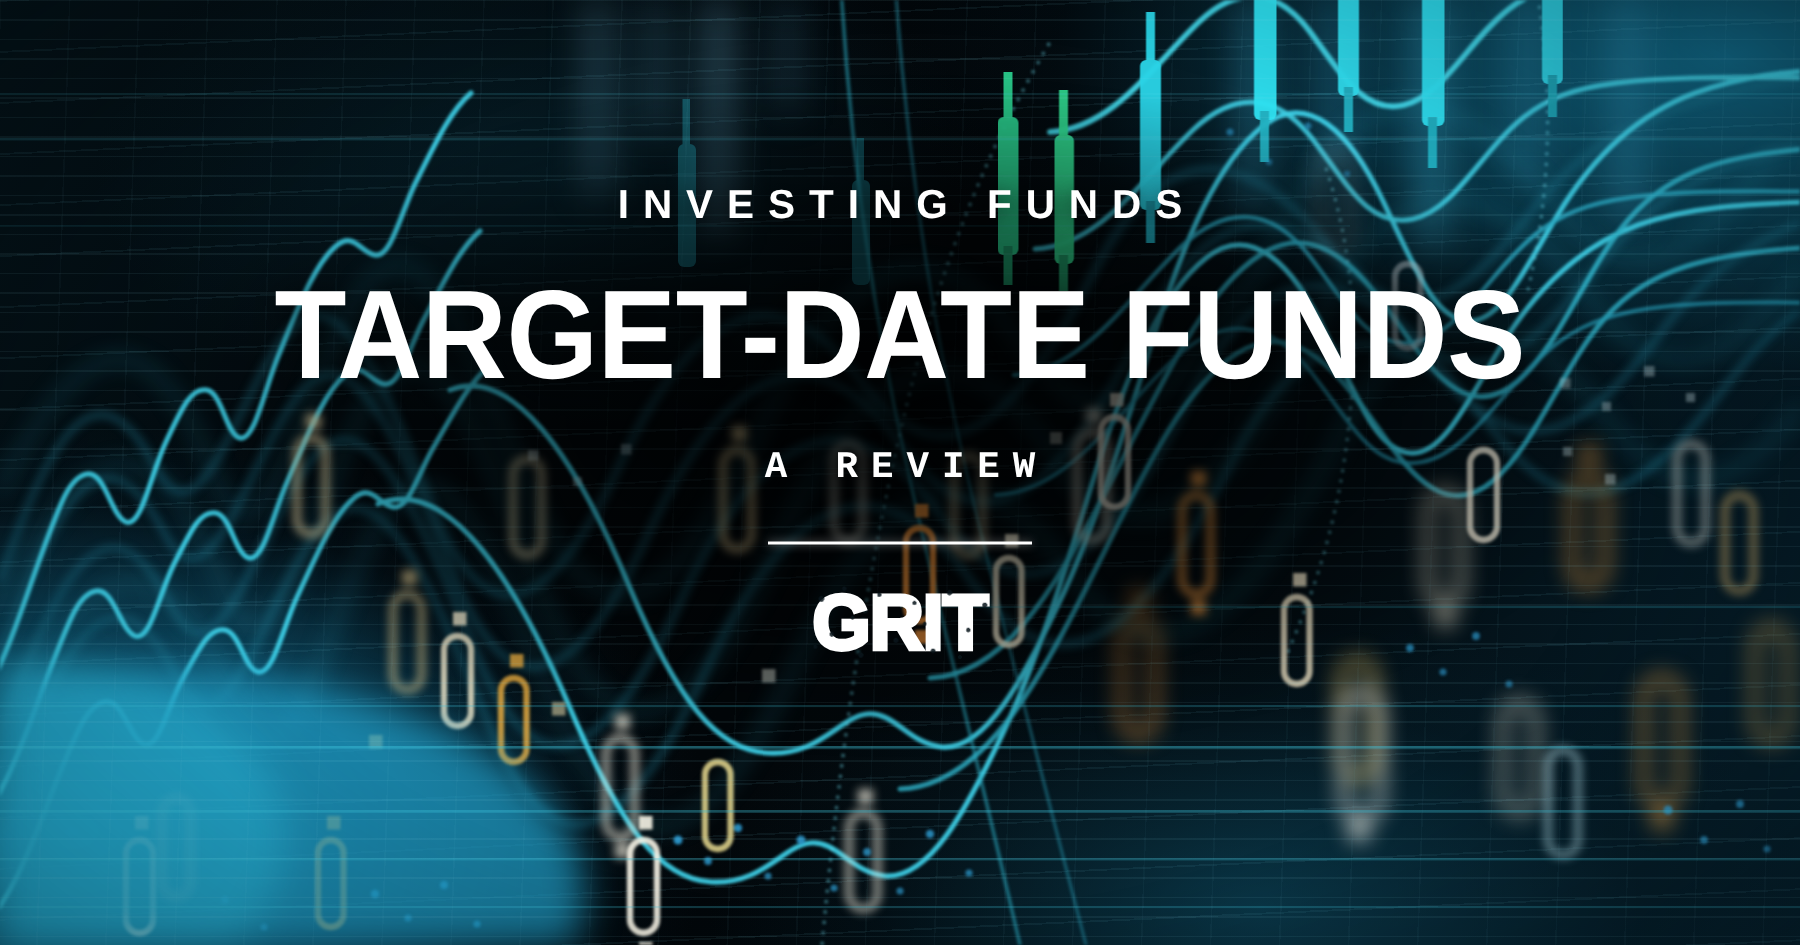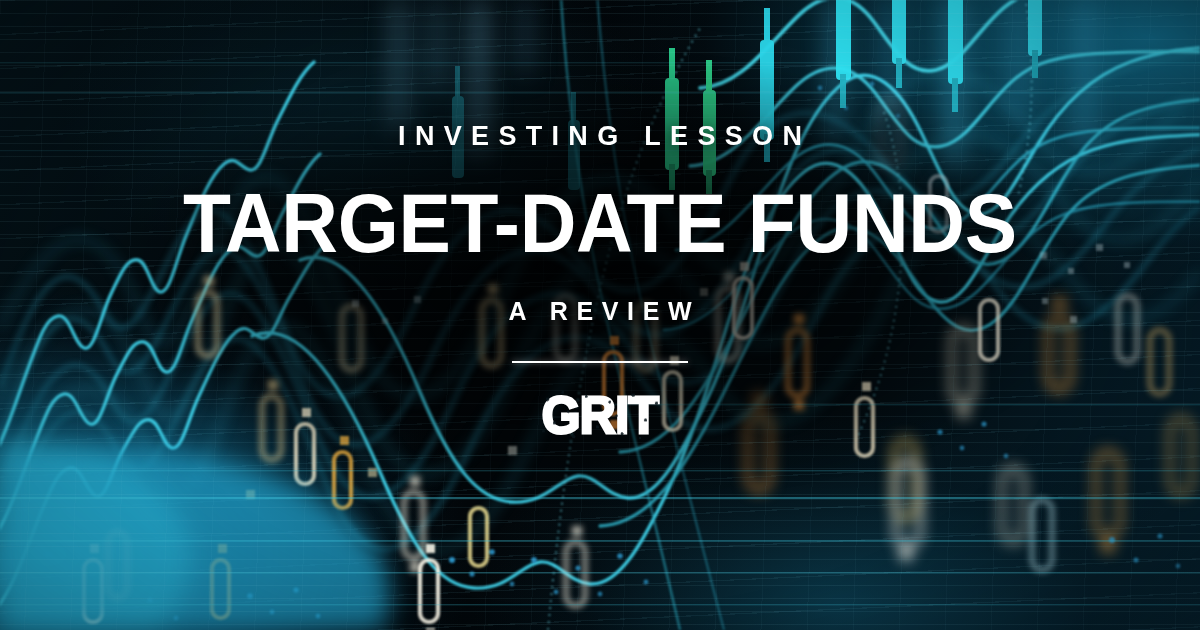--- a/index.html
+++ b/index.html
@@ -104,20 +104,21 @@
 
   .subhead {
     margin-top:34px;
     color:#ffffff;
     font-size:25px;
     font-weight:700;
     letter-spacing:0.345em;
     text-indent:0.345em;
     line-height:1;
     text-shadow:0 2px 14px rgba(0,0,0,.7);
+    font-family:Liberation Mono, monospace;
   }
 
   .divider {
     margin-top:37px;
     width:176px; height:2px;
     background:#ffffff;
     box-shadow:0 0 6px rgba(255,255,255,.45);
   }
 
   
@@ -419,21 +420,21 @@
       <rect x="0" y="62" width="1200" height="1.4" fill="#4fd8ee" opacity=".28"></rect>
       <rect x="0" y="150" width="900" height="1.2" fill="#4fd8ee" opacity=".22"></rect>
     </g>
   </svg>
 
   <div class="layer bg-vgrid"></div>
   <div class="layer bg-scanlines"></div>
   <div class="layer bg-vignette"></div>
 
   <div class="content">
-    <div class="kicker">INVESTING LESSON</div>
+    <div class="kicker">INVESTING FUNDS</div>
 
     <h1 class="headline">TARGET-DATE FUNDS</h1>
 
     <div class="subhead">A REVIEW</div>
 
     <div class="divider"></div>
 
     <div class="brand">GRIT</div>
   </div>
 

